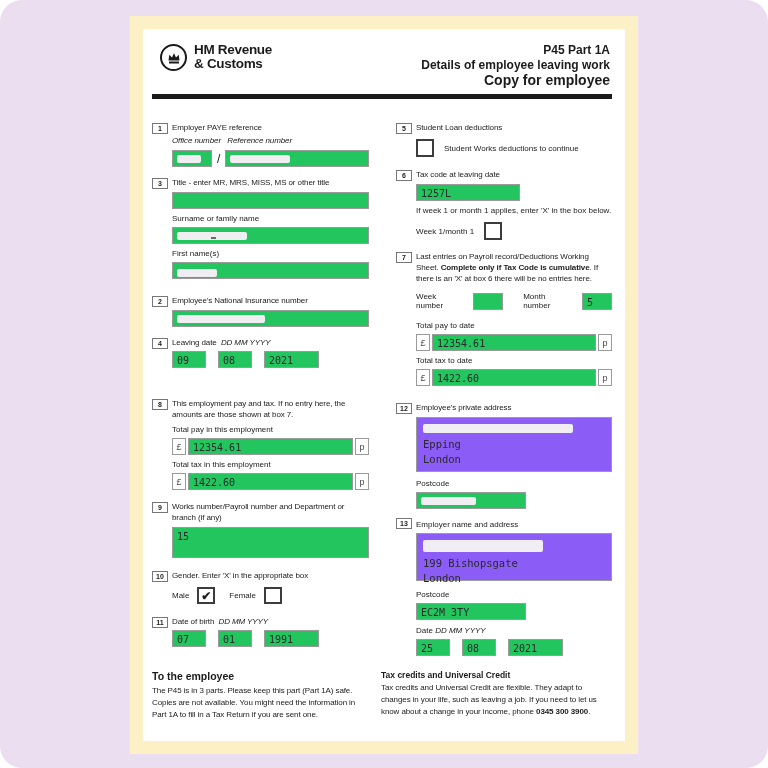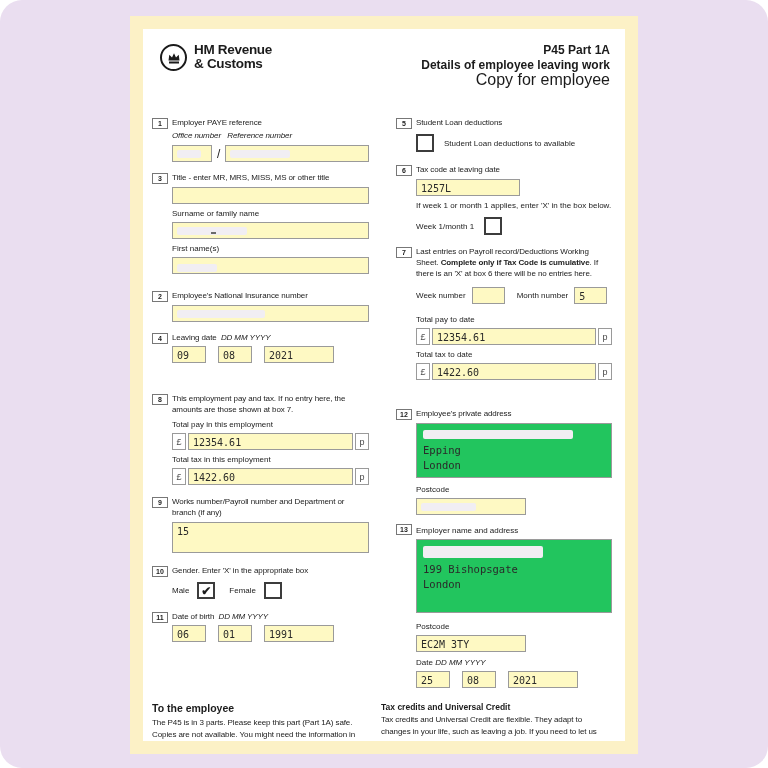--- a/index.html
+++ b/index.html
@@ -9,58 +9,58 @@
   .page { width: 482px; height: 712px; background: #ffffff; padding: 10px 13px 8px 9px; display: flex; flex-direction: column; overflow: hidden; color: #1b1b1b; }
 
   
   .hdr { display: flex; justify-content: space-between; align-items: flex-start; padding: 4px 2px 0 8px; }
   .brand { display: flex; align-items: center; gap: 7px; }
   .crown-circ { width: 27px; height: 27px; border: 2.5px solid #1b1b1b; border-radius: 50%; display: flex; align-items: center; justify-content: center; }
   .brand-name { font-weight: bold; font-size: 13.5px; line-height: 14px; letter-spacing: -0.3px; }
   .hdr-right { text-align: right; }
   .hdr-right .l1 { font-weight: bold; font-size: 12px; line-height: 15px; }
   .hdr-right .l2 { font-weight: bold; font-size: 12px; line-height: 15px; }
-  .hdr-right .l3 { font-size: 16px; line-height: 14px; }
+  .hdr-right .l3 { font-size: 14px; line-height: 14px; font-weight: bold; }
   .blackbar { height: 5px; background: #1b1b1b; margin-top: 7px; }
 
   
   .cols { display: flex; gap: 27px; margin-top: 23px; }
   .col { width: 217px; }
   .col-r { width: 216px; }
 
   .field { display: flex; gap: 4px; align-items: flex-start; }
   .fnum { flex: 0 0 16px; height: 11px; border: 1px solid #777; font-size: 7px; font-weight: bold; text-align: center; line-height: 10px; margin-top: 1px; }
   .fbody { flex: 1; min-width: 0; }
   .lbl { font-size: 8px; line-height: 11px; letter-spacing: -0.1px; }
   .sublbl { font-size: 8px; line-height: 11px; margin-top: 4px; }
   .ital { font-style: italic; }
-  .box { border: 1px solid #9a9a9a; height: 17px; background: #fef9c3; position: relative; }
+  .box { border: 1px solid #9a9a9a; height: 17px; background: #22c55e; position: relative; }
   .mono { font-family: "DejaVu Sans Mono", monospace; font-size: 10px; color: #2a2a2a; line-height: 15px; padding: 1px 4px; white-space: pre; }
   .moneyrow { display: flex; gap: 2px; margin-top: 3px; }
   .moneyrow .cur, .moneyrow .pen { flex: 0 0 14px; border: 1px solid #9a9a9a; height: 17px; text-align: center; font-size: 9px; color: #4a4a4a; line-height: 16px; }
   .moneyrow .val { flex: 1; }
   .daterow { display: flex; gap: 12px; margin-top: 3px; }
-  .d2 { width: 34px; } .d4 { width: 70px; }
+  .d2 { width: 34px; } .d4 { width: 55px; }
   .chk { width: 18px; height: 17px; border: 2px solid #3c3c3c; background: #fff; display: inline-flex; align-items: center; justify-content: center; }
   .chkmark { font-size: 12px; font-weight: bold; line-height: 12px; }
   .redact { position: absolute; left: 4px; top: 4px; height: 8px; background: #f1eef3; border-radius: 2px; }
   .dash { position: absolute; left: 38px; bottom: 4px; width: 5px; height: 2px; background: #6b6b6b; }
 
-  .bigbox { border: 1px solid #9a9a9a; background: #22c55e; position: relative; padding: 4px 6px; }
+  .bigbox { border: 1px solid #9a9a9a; background: #8b5cf6; position: relative; padding: 4px 6px; }
   .bb-redact { height: 9px; background: #f1eef3; border-radius: 2px; margin: 2px 0 4px 0; }
   .addr-line { font-family: "DejaVu Sans Mono", monospace; font-size: 10.5px; line-height: 15px; color: #2a2a2a; white-space: pre; }
 
   
   .notes { display: flex; gap: 12px; margin-top: 14px; }
   .notes h3.big { font-size: 10.5px; margin-bottom: 3px; }
   .notes h4 { font-size: 8.5px; margin-bottom: 2px; }
   .notes p { font-size: 8px; line-height: 12px; margin-bottom: 5px; letter-spacing: -0.1px; }
 
   .gap16 { margin-top: 16px; } .gap10 { margin-top: 10px; } .gap11 { margin-top: 11px; }
-  .gap12 { margin-top: 12px; } .gap30 { margin-top: 30px; } .gap20 { margin-top: 28px; }
+  .gap12 { margin-top: 12px; } .gap30 { margin-top: 30px; } .gap20 { margin-top: 16px; }
   .gap8 { margin-top: 8px; }
   .inline-row { display: flex; align-items: center; gap: 8px; margin-top: 6px; font-size: 8px; }
 </style>
 </head>
 <body>
 
 <div class="bg">
   <div class="sheet">
     <div class="page">
 
@@ -190,39 +190,39 @@
                   </span>
               </div>
             </div>
           </div>
 
           <div class="field gap12">
             <div class="fnum">11</div>
             <div class="fbody">
               <div class="lbl"><span>Date of birth</span>&nbsp; <span class="ital">DD MM YYYY</span></div>
               <div class="daterow">
-                <div class="box d2 mono">06</div>
+                <div class="box d2 mono">07</div>
                 <div class="box d2 mono">01</div>
                 <div class="box d4 mono">1991</div>
               </div>
             </div>
           </div>
         </div>
 
         <div class="col-r">
 
           <div class="field">
             <div class="fnum">5</div>
             <div class="fbody">
               <div class="lbl">Student Loan deductions</div>
               <div class="inline-row" style="gap:10px;">
                 <span class="chk" style="width:18px;height:18px;">
                     <span class="chkmark"></span>
                   </span>
-                <span>Student Loan deductions to available</span>
+                <span>Student Works deductions to continue</span>
               </div>
             </div>
           </div>
 
           <div class="field gap12">
             <div class="fnum">6</div>
             <div class="fbody">
               <div class="lbl">Tax code at leaving date</div>
               <div class="box mono" style="width:104px; margin-top:4px;">1257L</div>
               <div class="sublbl">If week 1 or month 1 applies, enter 'X' in the box below.</div>
@@ -232,21 +232,21 @@
                     <span class="chkmark"></span>
                   </span>
               </div>
             </div>
           </div>
 
           <div class="field gap11">
             <div class="fnum">7</div>
             <div class="fbody">
               <div class="lbl"><span>Last entries on Payroll record/Deductions Working Sheet. </span><b>Complete only if Tax Code is cumulative</b><span>. If there is an 'X' at box 6 there will be no entries here.</span></div>
-              <div class="inline-row" style="gap:6px; margin-top:8px;">
+              <div class="inline-row" style="gap:14px; margin-top:8px;">
                 <span>Week number</span>
                 <span class="box mono" style="width:33px; display:inline-block;"></span>
                 <span style="margin-left:6px;">Month number</span>
                 <span class="box mono" style="width:33px; display:inline-block;">5</span>
               </div>
               <div class="sublbl" style="margin-top:10px;">Total pay to date</div>
               <div class="moneyrow">
                 <div class="cur">£</div>
                 <div class="box val mono">12354.61</div>
                 <div class="pen">p</div>
@@ -273,21 +273,21 @@
               <div class="box" style="width:110px; margin-top:3px;">
                   <span class="redact" style="width:55px;"></span>
                 </div>
             </div>
           </div>
 
           <div class="field gap8">
             <div class="fnum">13</div>
             <div class="fbody">
               <div class="sublbl" style="margin-top:2px;">Employer name and address</div>
-              <div class="bigbox" style="height:74px; margin-top:3px;">
+              <div class="bigbox" style="height:48px; margin-top:3px;">
                 <div class="bb-redact" style="width:120px; height:12px;"></div>
                 <div class="addr-line">199 Bishopsgate</div>
                 <div class="addr-line">London</div>
               </div>
               <div class="sublbl" style="margin-top:8px;">Postcode</div>
               <div class="box mono" style="width:110px; margin-top:3px;">EC2M 3TY</div>
               <div class="sublbl" style="margin-top:5px;"><span>Date</span> <span class="ital">DD MM YYYY</span></div>
               <div class="daterow">
                 <div class="box d2 mono">25</div>
                 <div class="box d2 mono">08</div>

